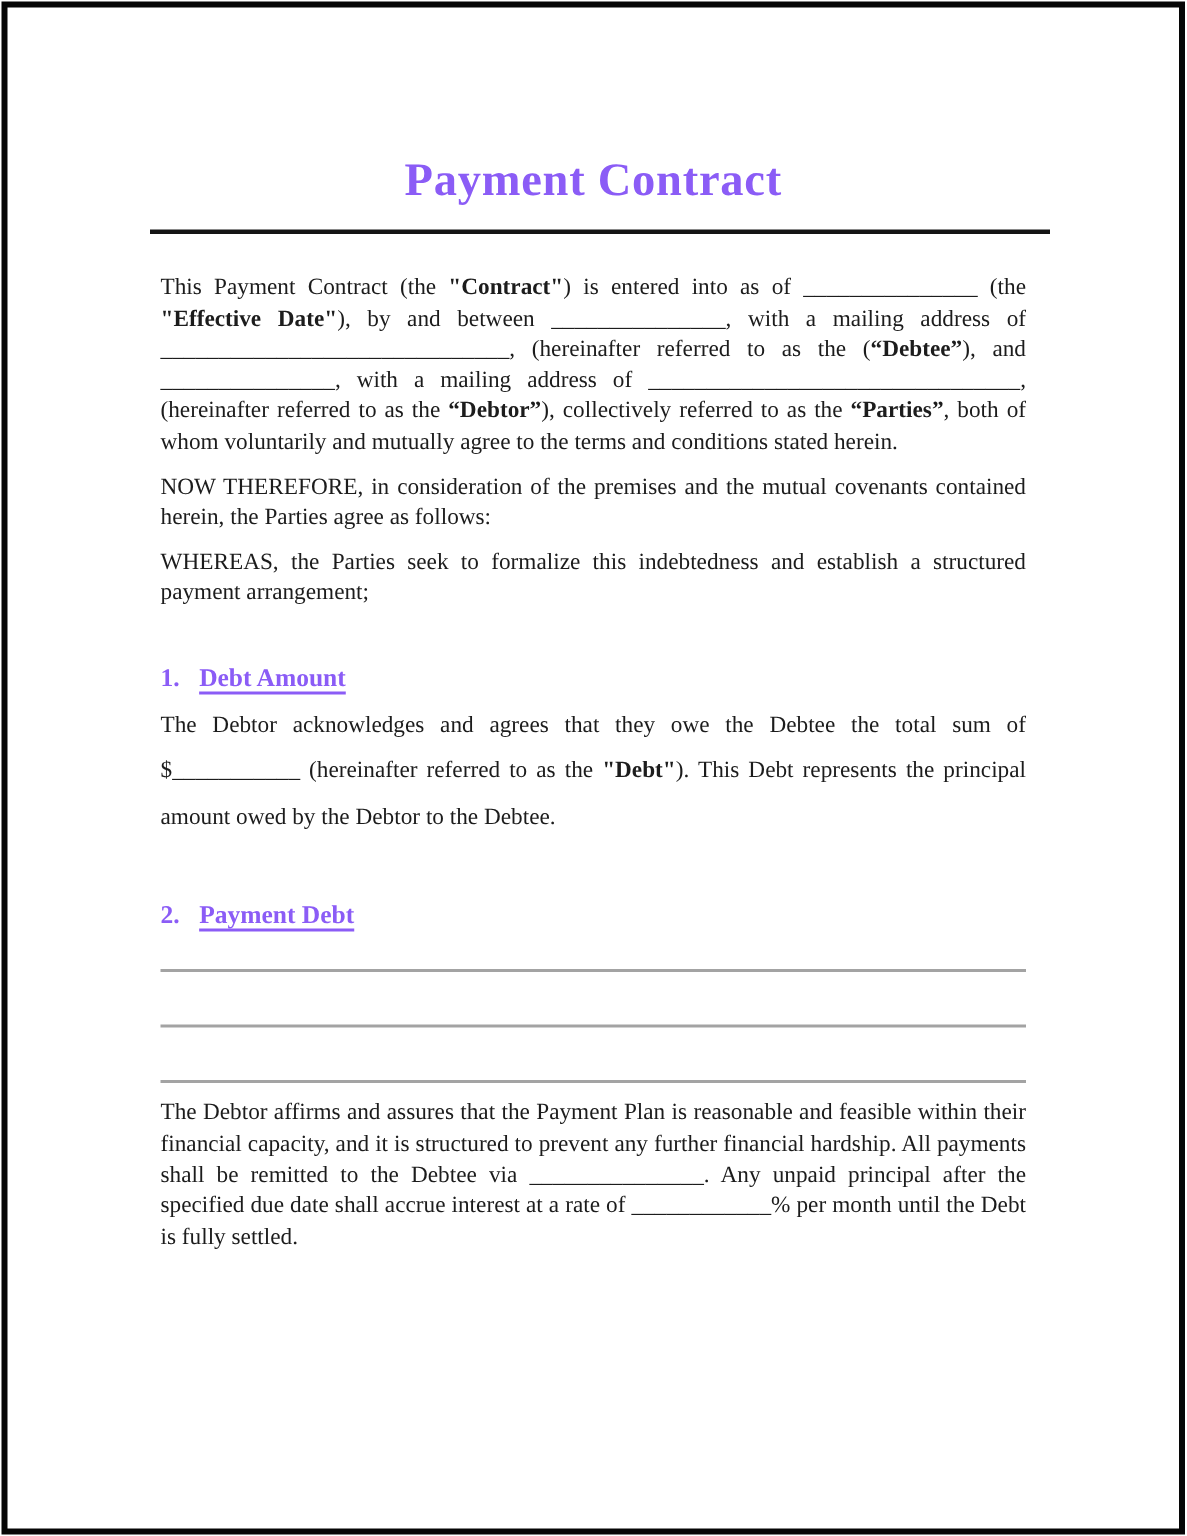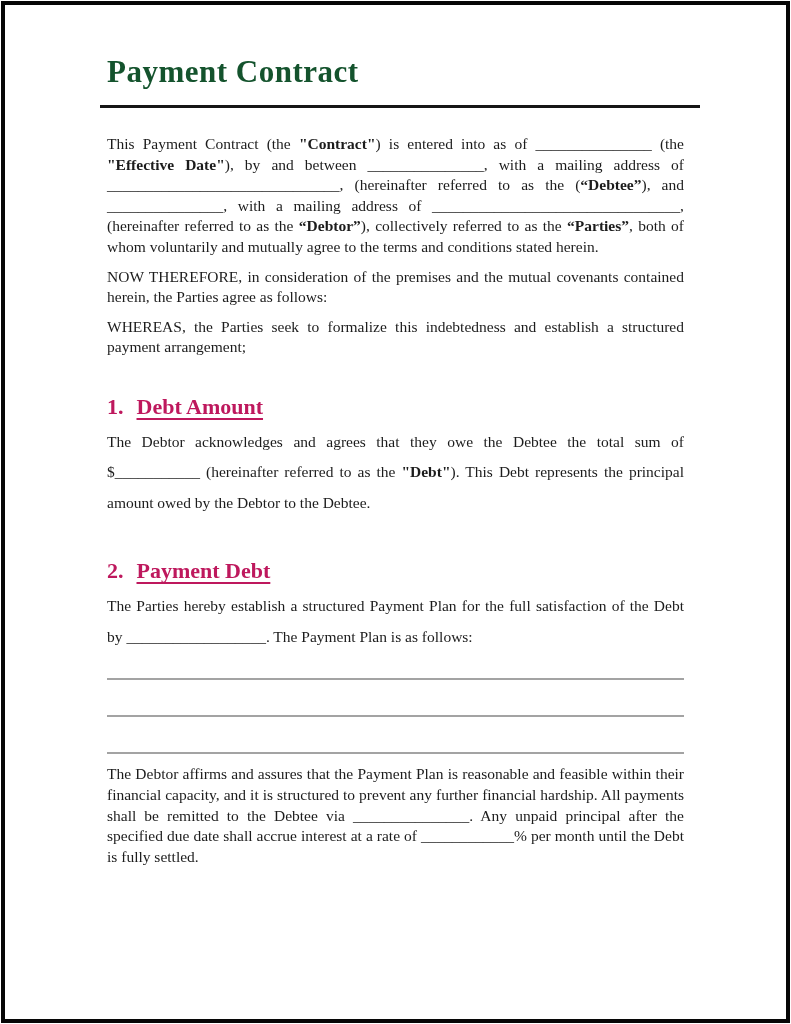--- a/index.html
+++ b/index.html
@@ -15,48 +15,48 @@
   .page-border {
     position: absolute; inset: 1px;
     border: 4px solid #060606;
     pointer-events: none;
   }
   .content {
     position: absolute;
     left: 107px; width: 577px; top: 0;
   }
   .doc-title {
-    margin-top: 53px;
-    text-align: left;
+    margin-top: 101px;
+    text-align: center;
     font-size: 31px;
     font-weight: bold;
     letter-spacing: 0.5px;
     line-height: 37px;
-    color: #14532d;
+    color: #8b5cf6;
   }
   .title-rule {
     height: 3px;
     background: #151515;
     margin: 15px -16px 0 -7px;
   }
   p.para {
     font-size: 15.5px;
     line-height: 20.6px;
     text-align: justify;
     color: #1c1c1c;
   }
   .intro { margin-top: 26px; }
   .recital-1 { margin-top: 36px; }
   .recital-2 { margin-top: 9px; }
   .recital-3 { margin-top: 9px; }
   .section-heading {
     margin-top: 36px;
-    font-size: 22px;
+    font-size: 17px;
     font-weight: bold;
-    color: #be185d;
+    color: #8b5cf6;
   }
   .section-heading .section-number {
     display: inline-block;
     margin-right: 13px;
   }
   .section-heading .section-title {
     text-decoration: underline;
     text-decoration-thickness: 2px;
     text-underline-offset: 4px;
   }
@@ -96,21 +96,20 @@
     <div class="section-heading">
       <span class="section-number">1.</span><span class="section-title">Debt Amount</span>
     </div>
 
     <p class="para spaced"><span>The Debtor acknowledges and agrees that they owe the Debtee the total sum of $___________ (hereinafter referred to as the </span><span style="font-weight: bold;">"Debt"</span><span>). This Debt represents the principal amount owed by the Debtor to the Debtee.</span></p>
 
     <div class="section-heading section-heading-2">
       <span class="section-number">2.</span><span class="section-title">Payment Debt</span>
     </div>
 
-    <p class="para spaced"><span>The Parties hereby establish a structured Payment Plan for the full satisfaction of the Debt by __________________. The Payment Plan is as follows:</span></p>
 
     <div class="write-line first"></div>
     <div class="write-line"></div>
     <div class="write-line"></div>
 
     <p class="para closing">The Debtor affirms and assures that the Payment Plan is reasonable and feasible within their financial capacity, and it is structured to prevent any further financial hardship. All payments shall be remitted to the Debtee via _______________. Any unpaid principal after the specified due date shall accrue interest at a rate of ____________% per month until the Debt is fully settled.</p>
 
   </div>
 </div>
 

